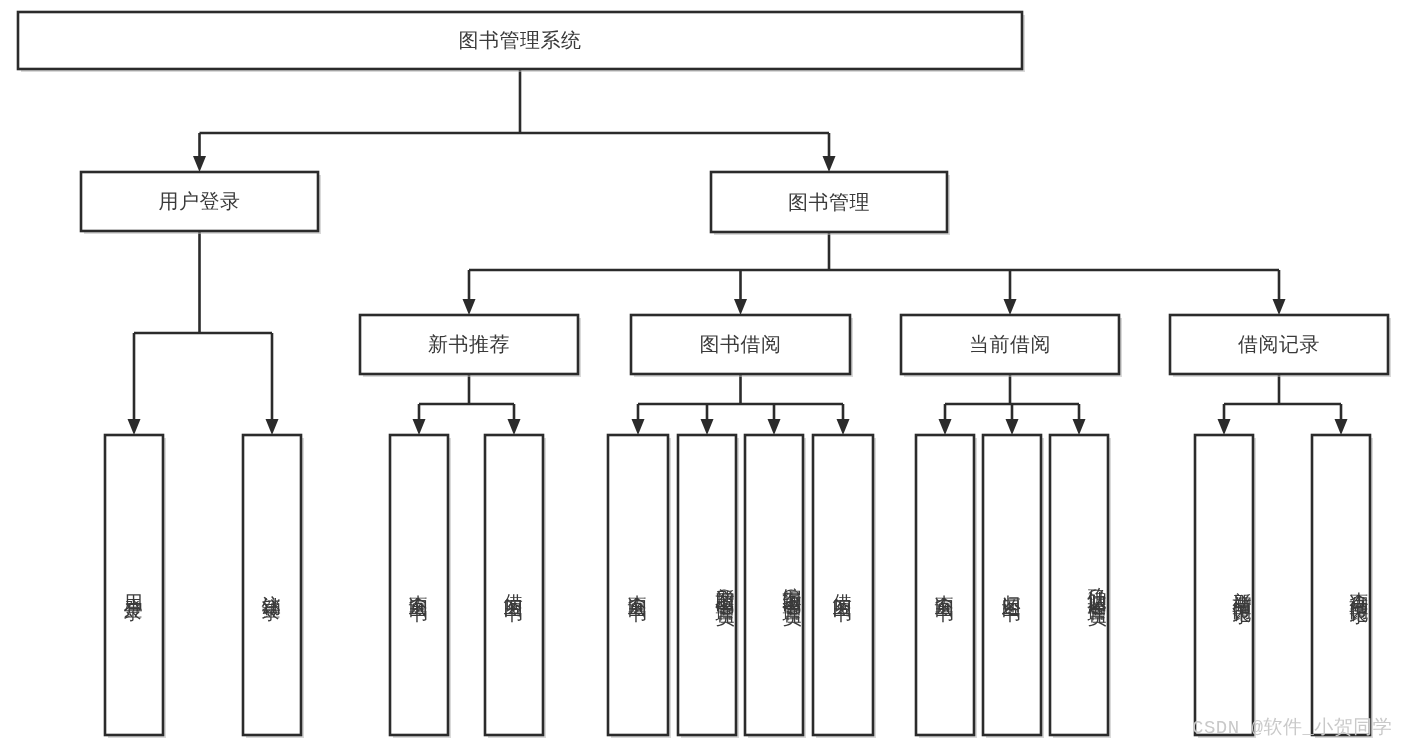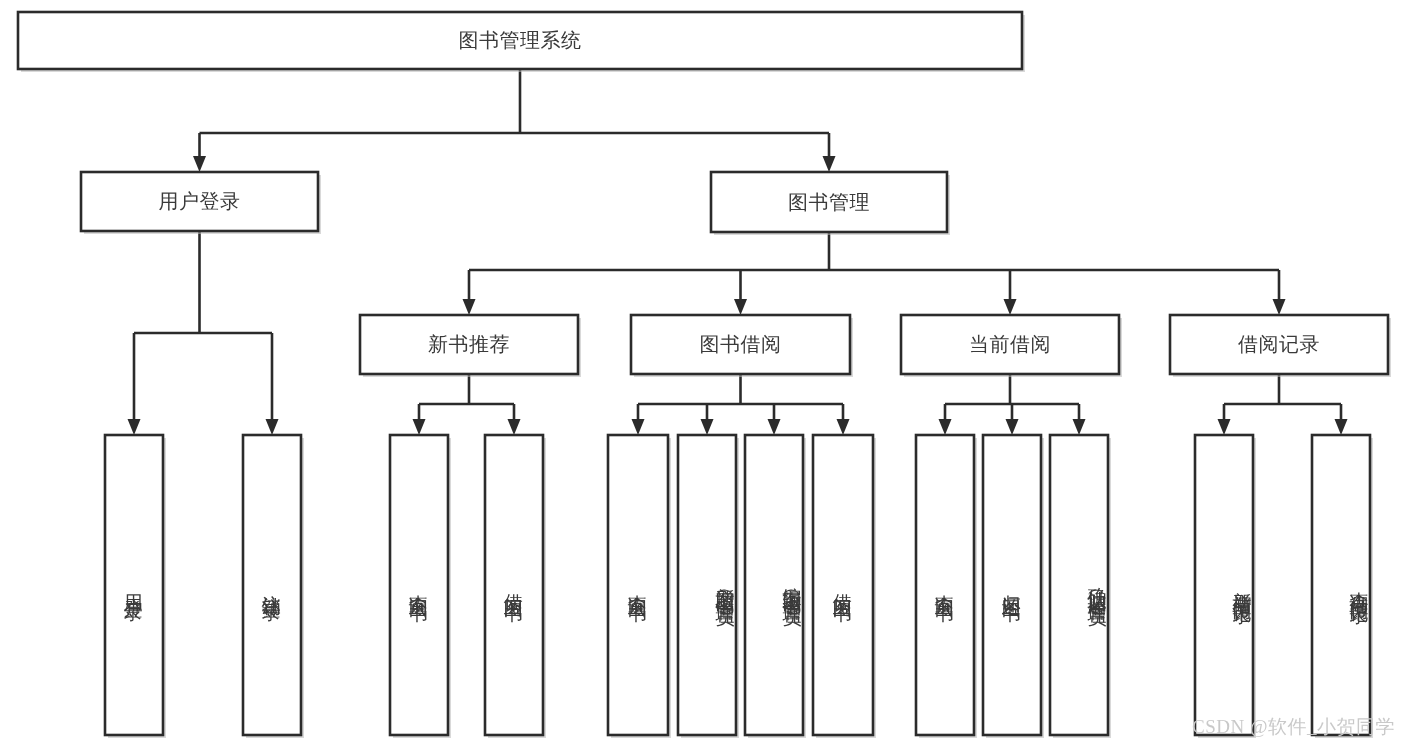--- a/index.html
+++ b/index.html
@@ -67,21 +67,21 @@
     align-items: flex-start;
     justify-content: center;
     white-space: nowrap;
     pointer-events: none;
   }
   .leaf-label.centered {
     align-items: center;
   }
   .watermark {
     position: absolute;
-    font-family: Liberation Serif, serif;
+    font-family: Liberation Mono, monospace;
     font-size: 19px;
     color: #c9c9c9;
     white-space: nowrap;
     letter-spacing: 0.5px;
   }
 </style>
 </head>
 <body>
 
 <div id="diagram-root">

